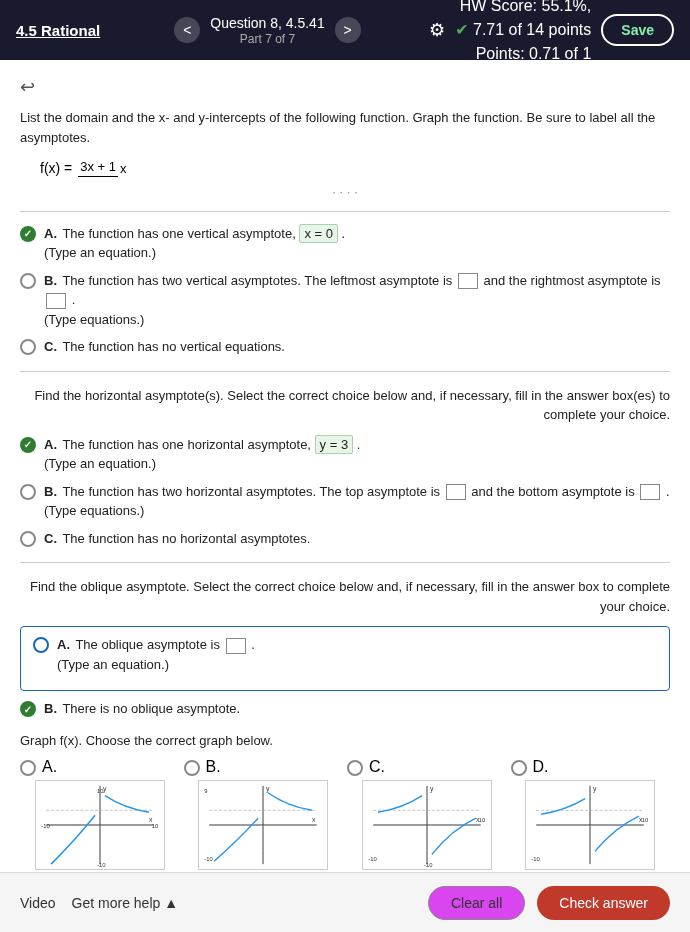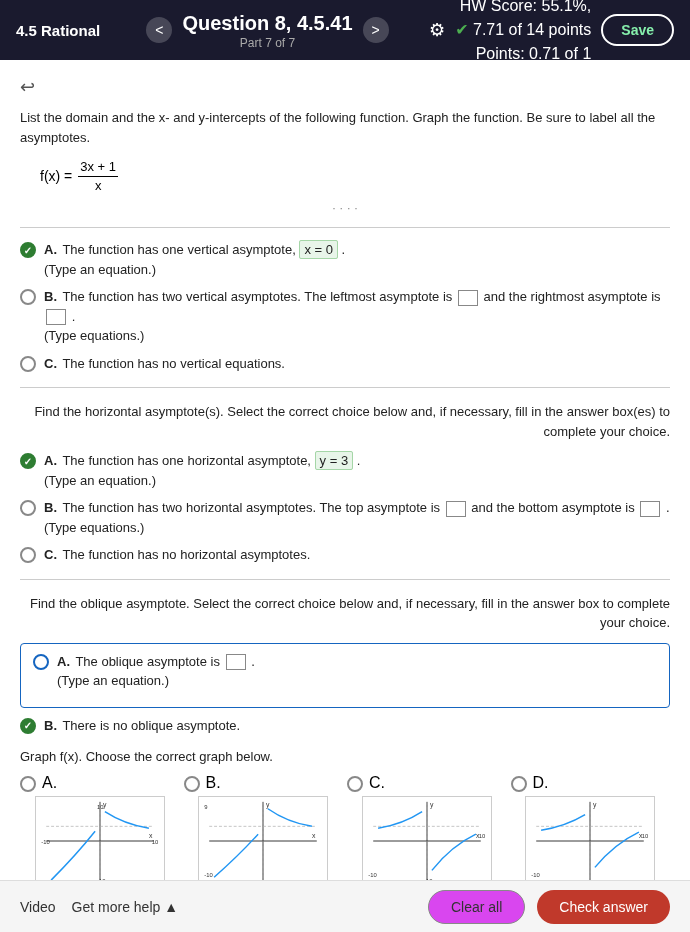--- a/index.html
+++ b/index.html
@@ -17,20 +17,21 @@
       align-items: center;
       justify-content: space-between;
       padding: 8px 16px;
       height: 60px;
     }
     .header-left {
       color: white;
       font-size: 15px;
       font-weight: bold;
       min-width: 90px;
+      text-decoration: underline;
     }
     .header-center {
       display: flex;
       align-items: center;
       gap: 10px;
       color: white;
       text-align: center;
     }
     .header-nav-btn {
       background: rgba(255,255,255,0.2);
@@ -39,22 +40,22 @@
       border-radius: 50%;
       width: 26px;
       height: 26px;
       cursor: pointer;
       font-size: 14px;
       display: flex;
       align-items: center;
       justify-content: center;
     }
     .header-title {
-      font-size: 20px;
-      font-weight: bold;
+      font-size: 14px;
+      font-weight: normal;
       line-height: 1.3;
     }
     .header-sub {
       font-size: 12px;
       color: #aaa;
     }
     .header-right {
       display: flex;
       align-items: center;
       gap: 10px;
@@ -108,21 +109,20 @@
       font-size: 14px;
     }
     .function-expr {
       display: flex;
       align-items: center;
       gap: 6px;
       font-size: 14px;
     }
     .fraction {
       display: inline-flex;
-      flex-direction: column;
       align-items: center;
       font-size: 13px;
       line-height: 1.2;
     }
     .fraction .numerator {
       border-bottom: 1px solid black;
       padding: 0 2px 1px 2px;
     }
     .fraction .denominator {
       padding: 1px 2px 0 2px;
@@ -256,21 +256,21 @@
       position: fixed;
       bottom: 0;
       left: 0;
       width: 690px;
       background: #f5f5f5;
       border-top: 1px solid #ddd;
       display: flex;
       align-items: center;
       justify-content: space-between;
       padding: 12px 20px;
-      height: 52px;
+      height: 60px;
     }
     .footer-left {
       display: flex;
       align-items: center;
       gap: 16px;
     }
     .footer-video {
       font-size: 14px;
       color: #333;
       cursor: pointer;

